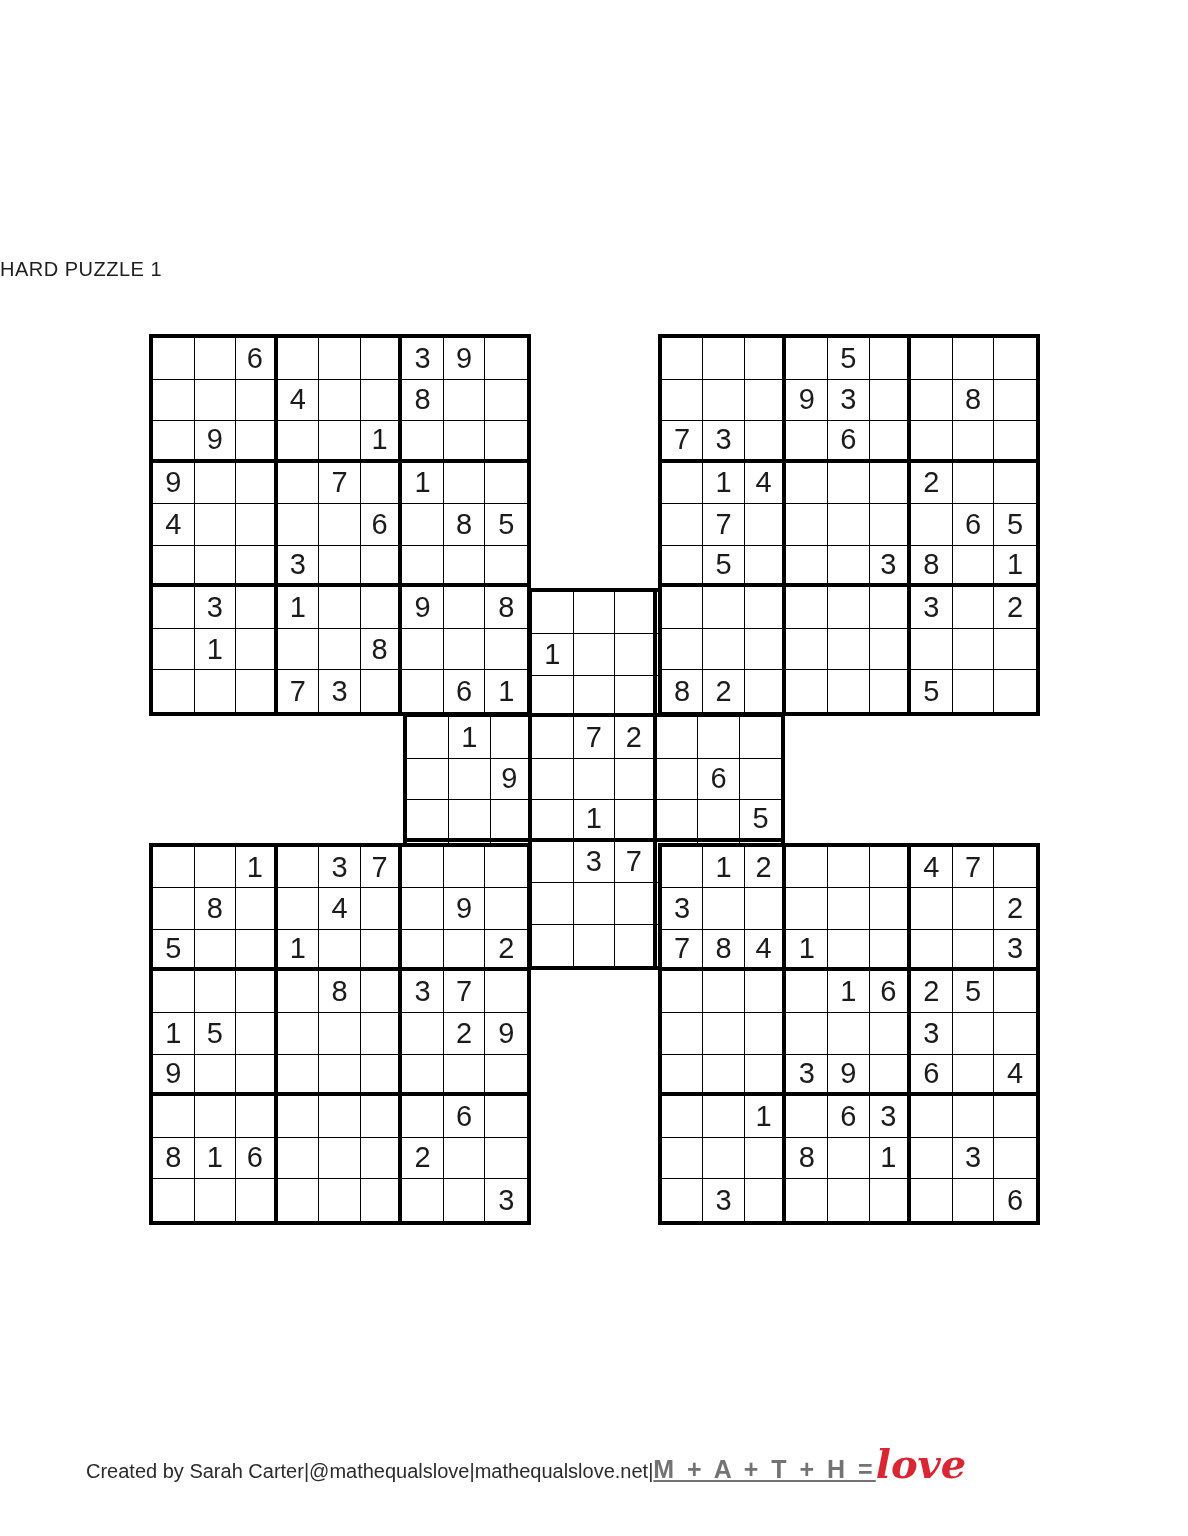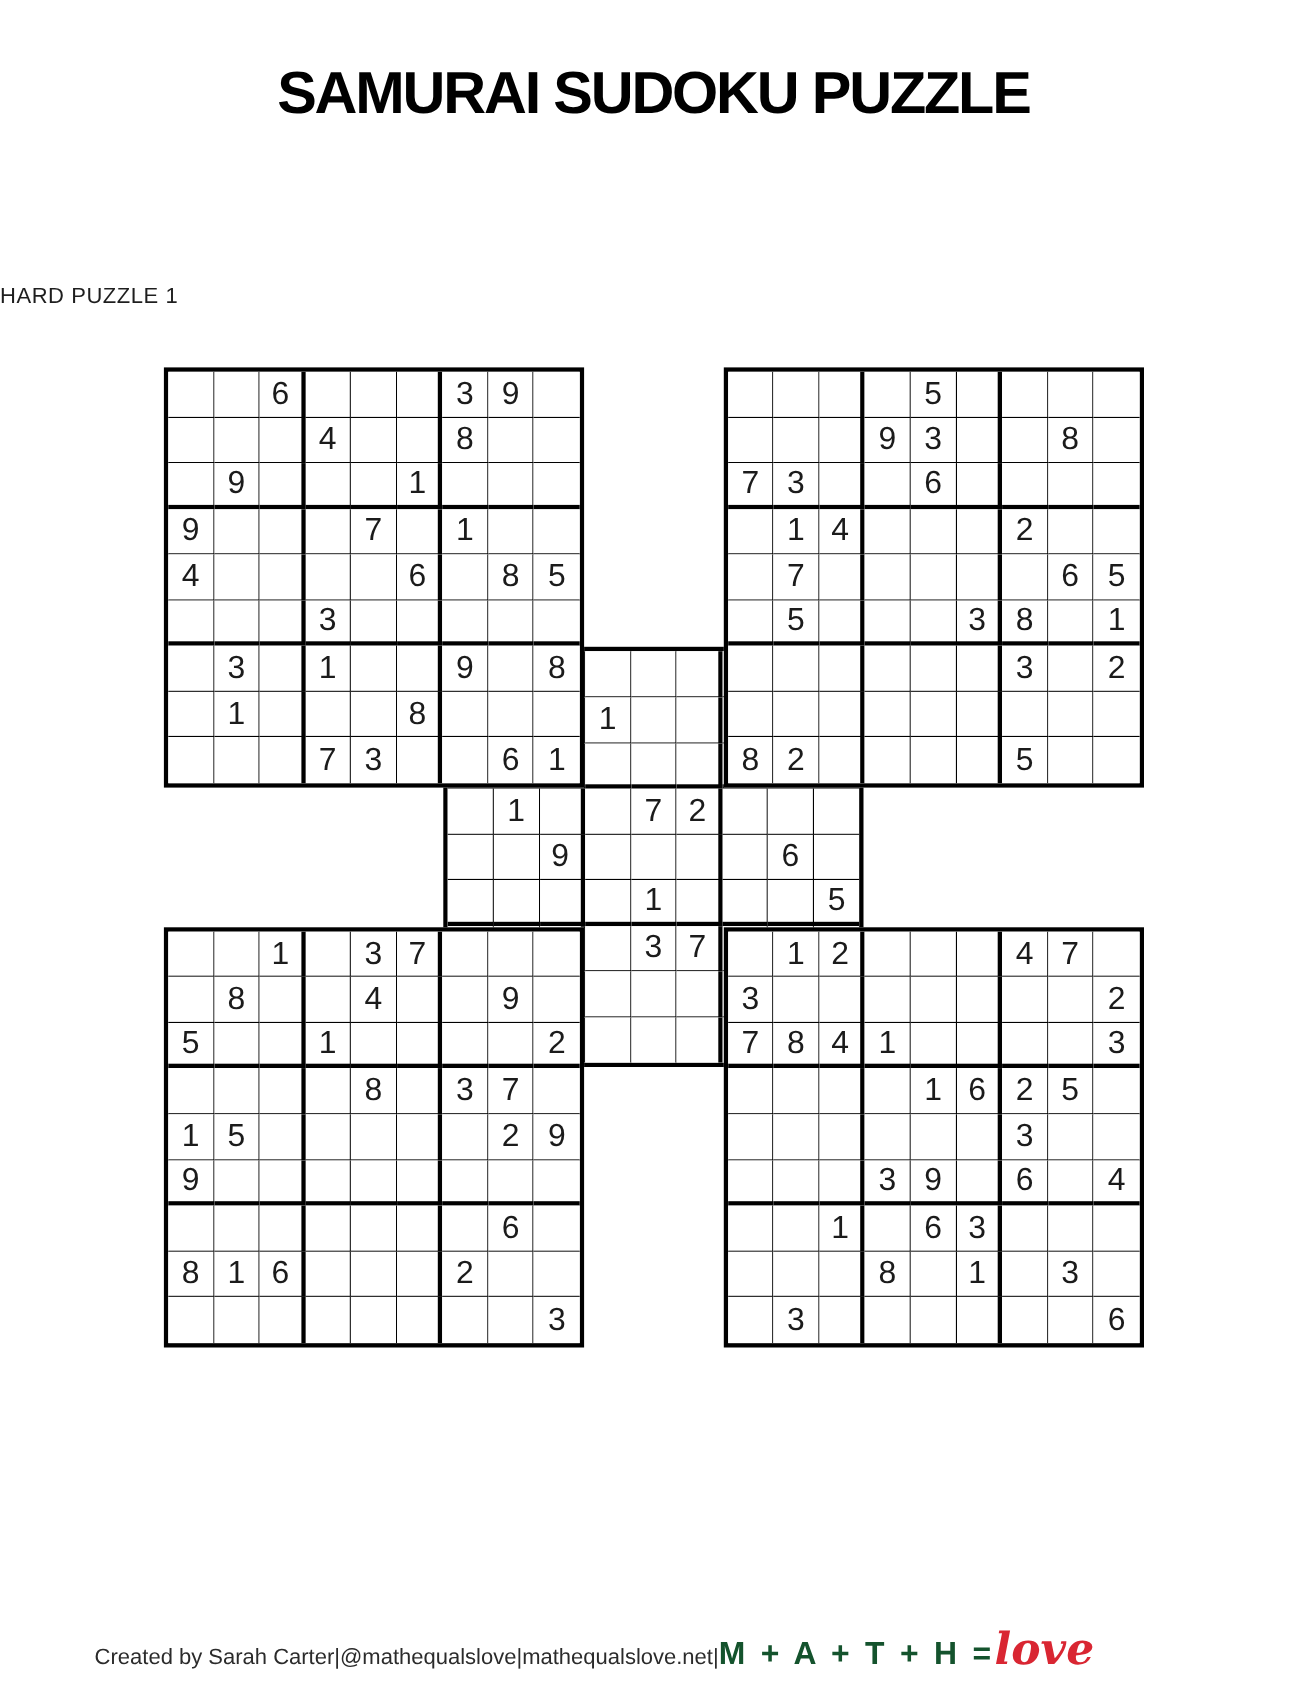--- a/index.html
+++ b/index.html
@@ -37,31 +37,30 @@
   .cell.b-r { border-right-width:4px; }
   .cell.b-b { border-bottom-width:4px; }
   .cell.e-r { border-right:none; }
   .cell.e-b { border-bottom:none; }
   .footer {
     position:absolute; left:86px; top:1448px;
     display:flex; align-items:baseline; gap:0;
     font-size:20px; color:#2b2b2b; white-space:nowrap;
   }
   .footer .sep { color:#2b2b2b; }
-  .logo-math { font-size:29px; font-weight:bold; letter-spacing:3px; color:#14532d; }
+  .logo-math { font-size:25px; font-weight:bold; letter-spacing:3px; color:#737373;text-decoration:underline; }
   .logo-love {
     font-family:"DejaVu Serif", serif; font-style:italic; font-weight:bold;
-    font-size:40px; line-height:0.8;margin-top:36px;
+    font-size:40px; line-height:0.8;
   }
 </style>
 </head>
 <body>
 
 <div class="page">
-  <h1 class="title">SAMURAI SUDOKU PUZZLE</h1>
   <div class="puzzle-label">HARD PUZZLE 1</div>
 
   <div class="board" id="board">
       <div class="sgrid" style="left: 149px; top: 334px;">
         <div class="cell"></div>
         <div class="cell"></div>
         <div class="cell b-r">6</div>
         <div class="cell"></div>
         <div class="cell"></div>
         <div class="cell b-r"></div>

